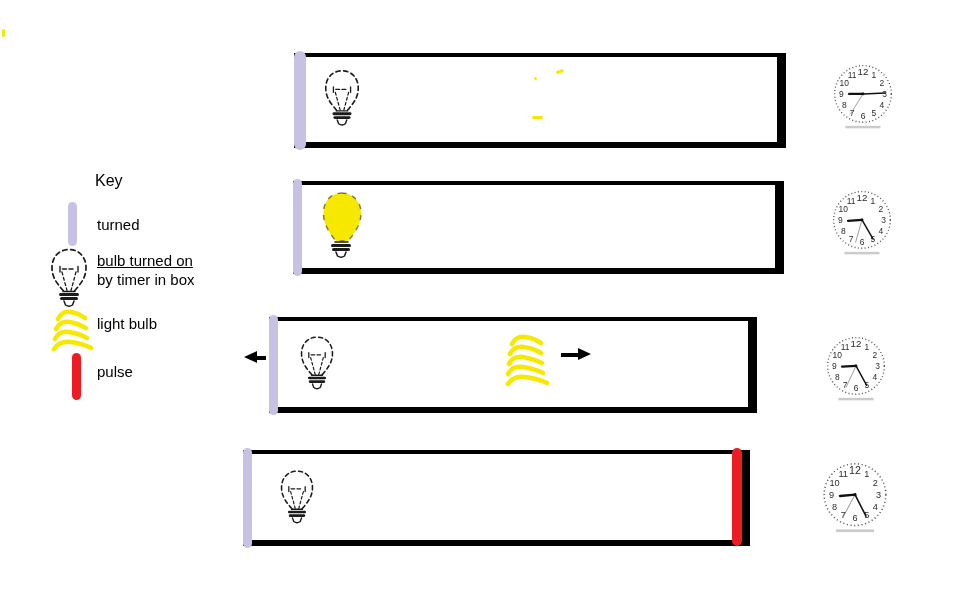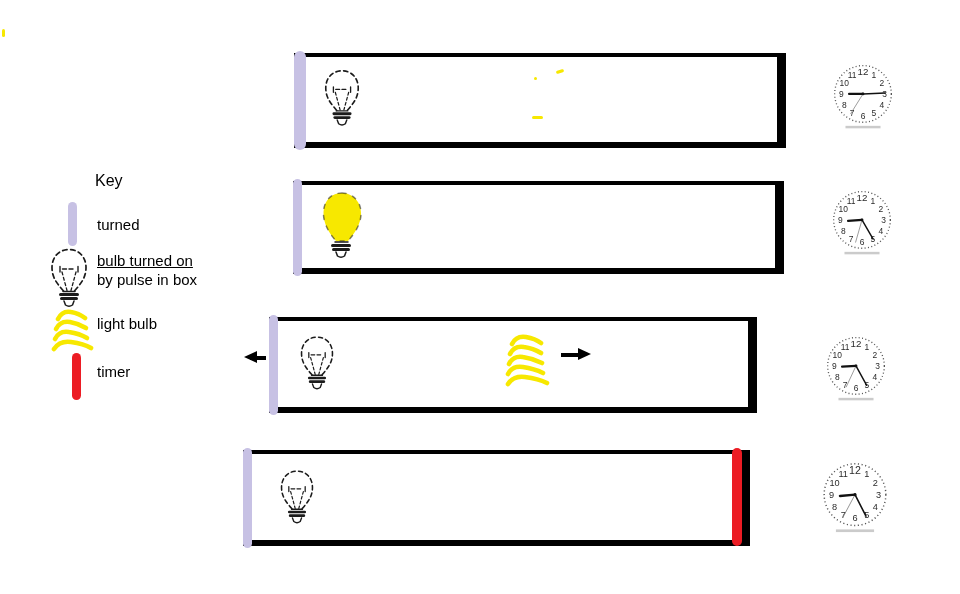--- a/index.html
+++ b/index.html
@@ -105,32 +105,32 @@
   <section>
     <div class="key-title">Key</div>
 
     <div class="mirror-swatch"></div>
     <div class="key-label" id="lbl-mirror">turned</div>
 
     <svg id="key-bulb" viewBox="0 0 44 64">
       <use href="#bulb-off-shape"></use>
     </svg>
     <div class="key-label" id="lbl-bulb1">bulb turned on</div>
-    <div class="key-label" id="lbl-bulb2">by pulse in box</div>
+    <div class="key-label" id="lbl-bulb2">by timer in box</div>
 
     <svg id="key-pulse" viewBox="0 0 44 44">
       <path class="pulse-arc" d="M8,11 C11,5 16,3 21,4 C27,5 31,7 35,10"></path>
       <path class="pulse-arc" d="M6,21 C9,15 14,13 20,14 C26,15 31,17 36,20"></path>
       <path class="pulse-arc" d="M5,31 C8,25 13,23 19,24 C26,25 32,27 37,30"></path>
       <path class="pulse-arc" d="M4,41 C8,35 14,33 21,34 C29,35 36,37 41,40"></path>
     </svg>
     <div class="key-label" id="lbl-pulse">light bulb</div>
 
     <div class="heat-swatch"></div>
-    <div class="key-label" id="lbl-heat">timer</div>
+    <div class="key-label" id="lbl-heat">pulse</div>
   </section>
 
   <div class="stage" id="stage-1">
     <div class="box-outline"></div>
     <div class="mirror-strip"></div>
     <svg class="bulb-svg" viewBox="0 0 44 64">
       <use href="#bulb-off-shape"></use>
     </svg>
   </div>
 

